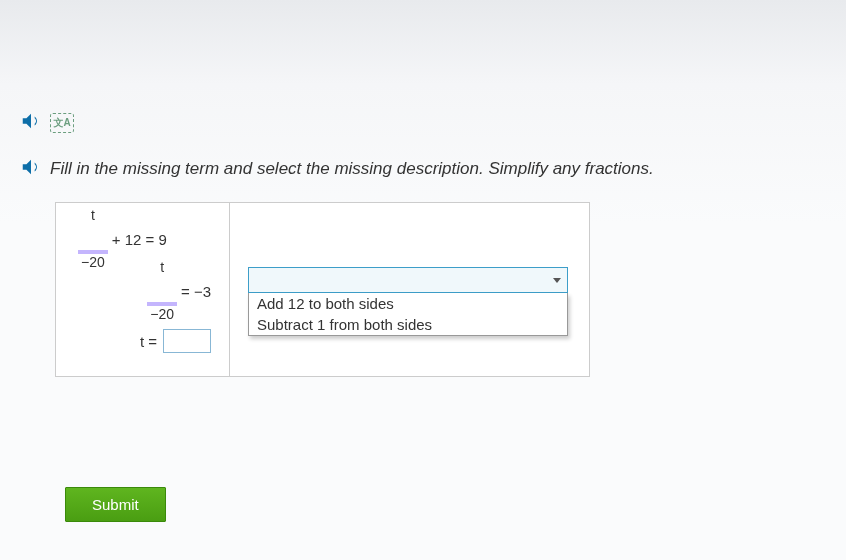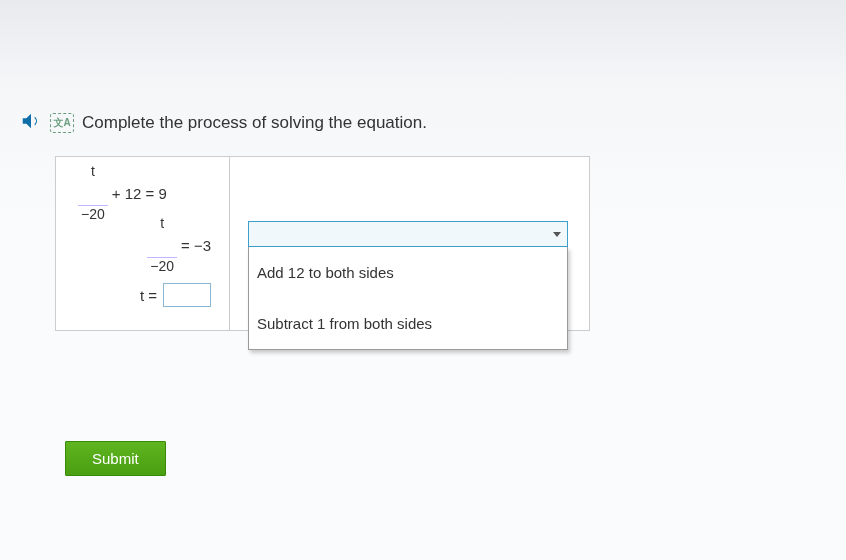--- a/index.html
+++ b/index.html
@@ -95,21 +95,21 @@
       align-items: center;
       vertical-align: middle;
       font-size: 14px;
       line-height: 1.1;
       margin: 0 4px;
     }
     .fraction .num {
       padding: 0 3px 1px 3px;
     }
     .fraction .den {
-      border-top: 1px solid #c4b5fd;
+      border-top: 4px solid #c4b5fd;
       padding: 1px 3px 0 3px;
       margin-top: 25px;
     }
     .answer-input {
       width: 48px;
       height: 24px;
       border: 1px solid #88b7d5;
       background: #fff;
       margin-left: 6px;
       font-size: 14px;
@@ -139,21 +139,21 @@
       border-right: 4px solid transparent;
       border-top: 5px solid #555;
     }
     .dropdown-list {
       border: 1px solid #999;
       border-top: none;
       background: #fff;
       box-shadow: 2px 3px 4px rgba(0,0,0,0.2);
     }
     .dropdown-list .opt {
-      padding: 17px 8px;
+      padding: 2px 8px;
       font-size: 15px;
       color: #333;
       cursor: pointer;
     }
     .submit-btn {
       margin-top: 110px;
       margin-left: 45px;
       background: linear-gradient(to bottom, #5fb51f, #4a9e12);
       border: 1px solid #3a8a0a;
       border-radius: 1px;
@@ -170,23 +170,31 @@
 <div class="content">
 
   <div class="instruction-row">
     <span class="speaker-icon">
       <svg viewBox="0 0 24 24">
           <path fill="#0d6ea8" d="M3 9v6h4l5 5V4L7 9H3z"></path>
           <path fill="#0d6ea8" d="M16 7c1.5 1.2 2.5 3 2.5 5s-1 3.8-2.5 5v-2c.9-.8 1.5-1.9 1.5-3s-.6-2.2-1.5-3V7z"></path>
         </svg>
     </span>
     <span class="translate-icon">文A</span>
-    <span class="instruction-text">Complete the process of solving the equation.</span>
   </div>
 
+  <div class="instruction-row">
+    <span class="speaker-icon">
+      <svg viewBox="0 0 24 24">
+          <path fill="#0d6ea8" d="M3 9v6h4l5 5V4L7 9H3z"></path>
+          <path fill="#0d6ea8" d="M16 7c1.5 1.2 2.5 3 2.5 5s-1 3.8-2.5 5v-2c.9-.8 1.5-1.9 1.5-3s-.6-2.2-1.5-3V7z"></path>
+        </svg>
+    </span>
+    <span class="instruction-text italic">Fill in the missing term and select the missing description. Simplify any fractions.</span>
+  </div>
 
   <div class="work-area">
     <div class="equation-col">
 
       <div class="eq-row eq-row1">
         <span class="fraction">
           <span class="num">t</span>
           <span class="den">−20</span>
         </span>
         <span>+ 12 = 9</span>

